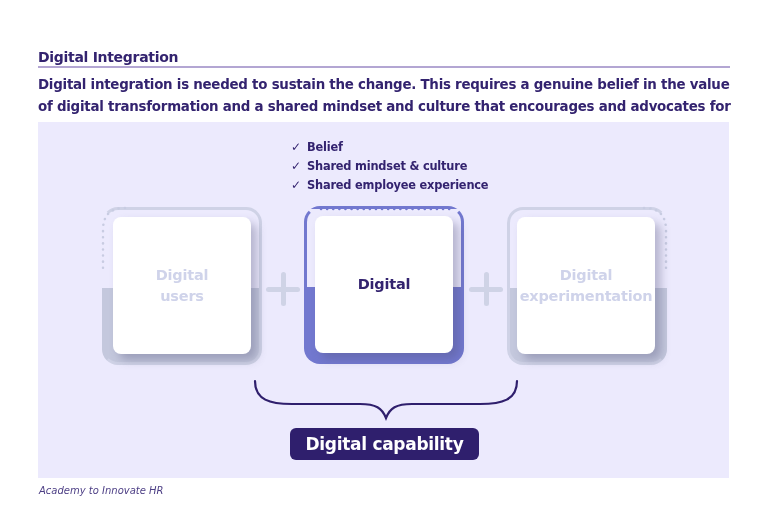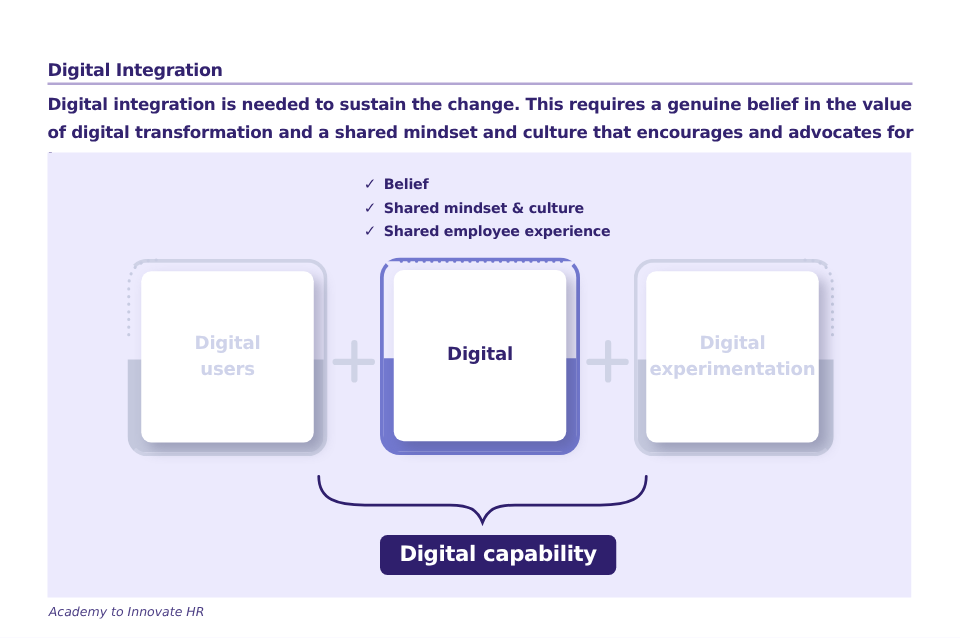--- a/index.html
+++ b/index.html
@@ -20,21 +20,21 @@
   .inner { position: absolute; background: #ffffff; border-radius: 8px; width: 138px; height: 137px; box-shadow: 6px 6px 10px rgba(80,80,120,0.35); display: flex; align-items: center; justify-content: center; text-align: center; font-size: 14.5px; font-weight: bold; line-height: 21px; letter-spacing: -0.2px; }
   .inner.inactive { color: #cfd3ea; }
   .inner.active { color: #33236f; }
 
   .plus { position: absolute; width: 34px; height: 34px; }
   .plus::before, .plus::after { content: ""; position: absolute; background: #cfd3e6; border-radius: 3px; }
   .plus::before { left: 0; top: 15px; width: 34px; height: 5px; }
   .plus::after { left: 15px; top: 0; width: 5px; height: 34px; }
 
   .brace { position: absolute; left: 252px; top: 378px; }
-  .cap-label { position: absolute; left: 290px; top: 428px; width: 189px; height: 32px; background: #2f1f6d; color: #ffffff; border-radius: 6px; display: flex; align-items: center; justify-content: center; font-size: 17px; font-weight: bold; letter-spacing: -0.3px; margin-left: 14px; }
+  .cap-label { position: absolute; left: 290px; top: 428px; width: 189px; height: 32px; background: #2f1f6d; color: #ffffff; border-radius: 6px; display: flex; align-items: center; justify-content: center; font-size: 17px; font-weight: bold; letter-spacing: -0.3px; }
 
   .source { position: absolute; left: 39px; top: 485px; font-size: 10px; font-style: italic; color: #4d3f85; }
 </style>
 </head>
 <body>
 
 <h1 class="title">Digital Integration</h1>
 <div class="divider"></div>
 <p class="intro" style="margin:0;">Digital integration is needed to sustain the change. This requires a genuine belief in the value of digital transformation and a shared mindset and culture that encourages and advocates for it.</p>
 

